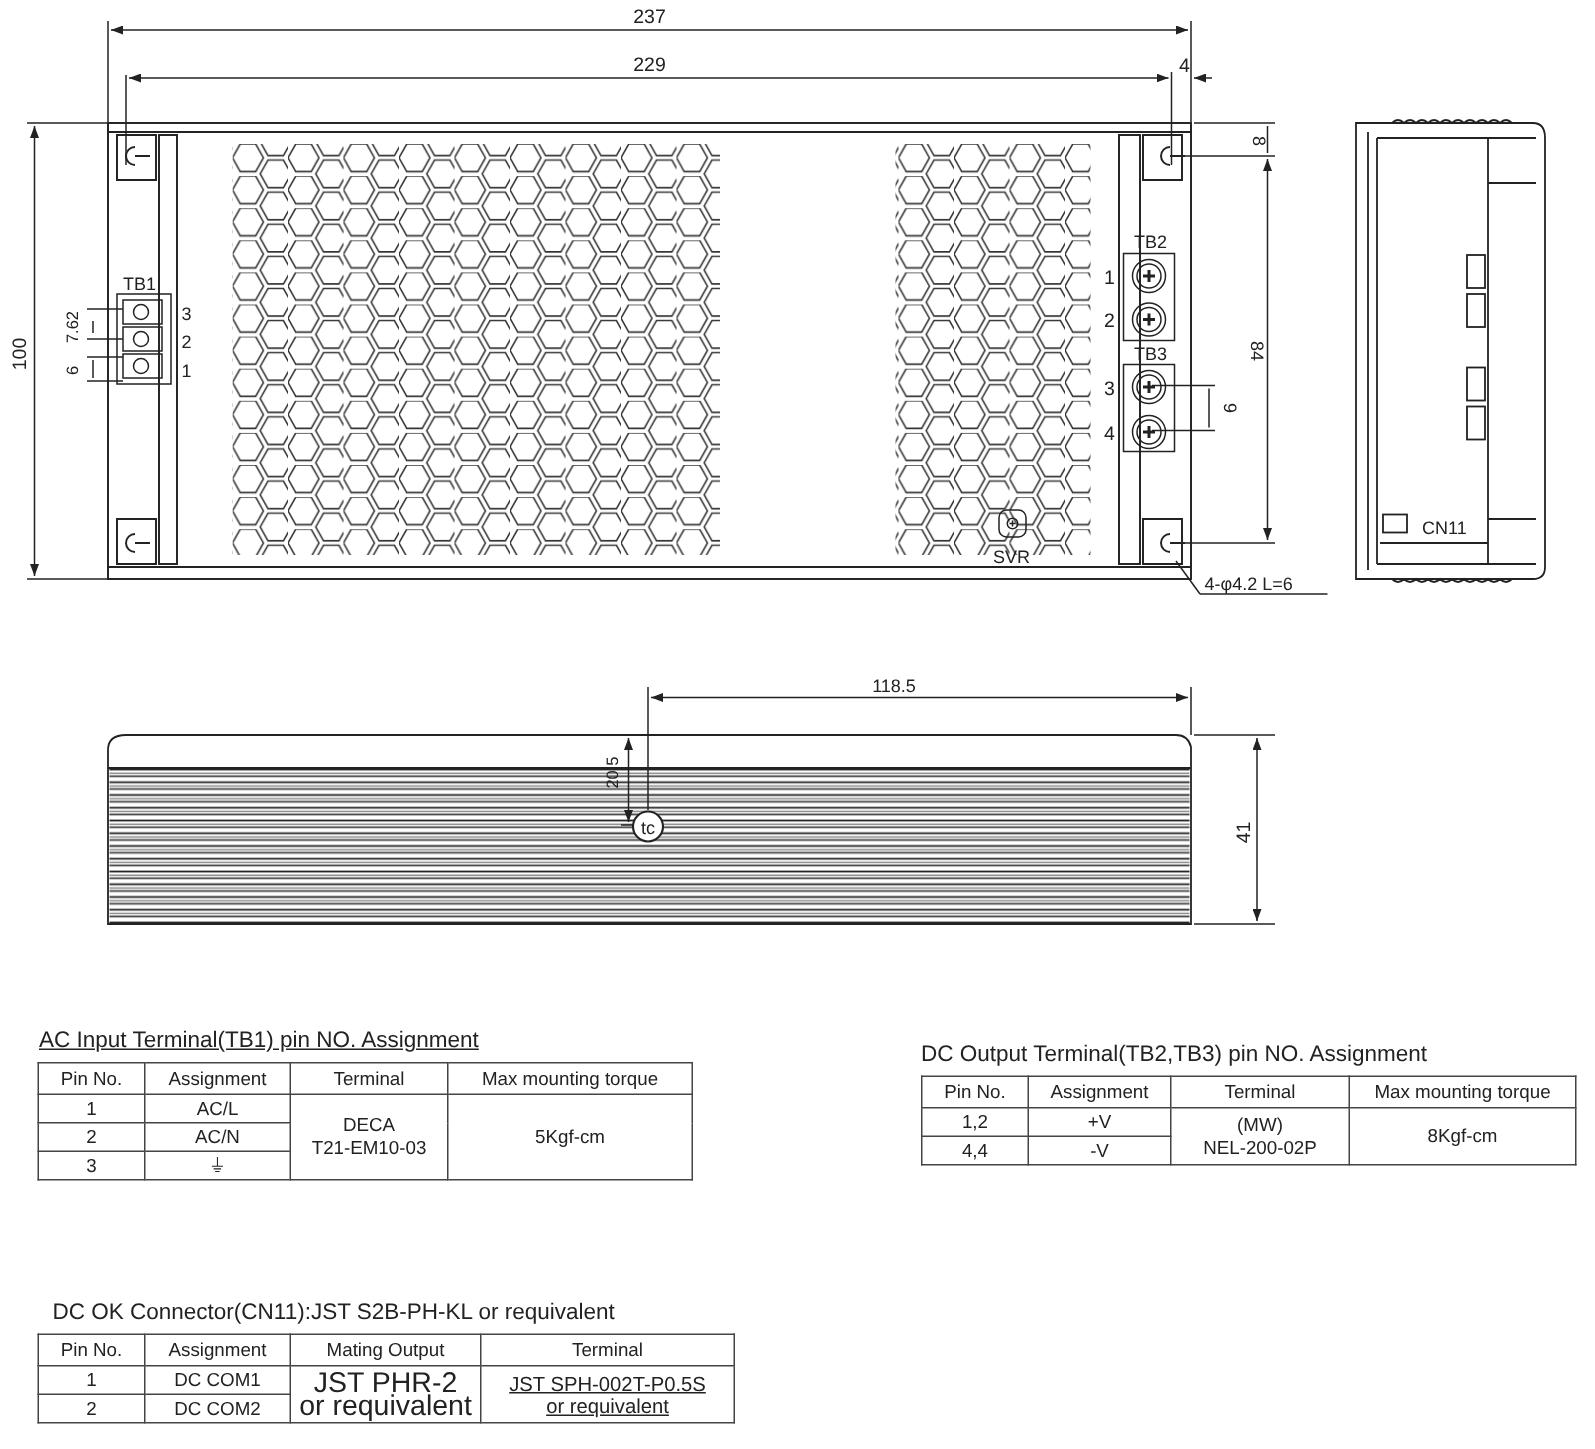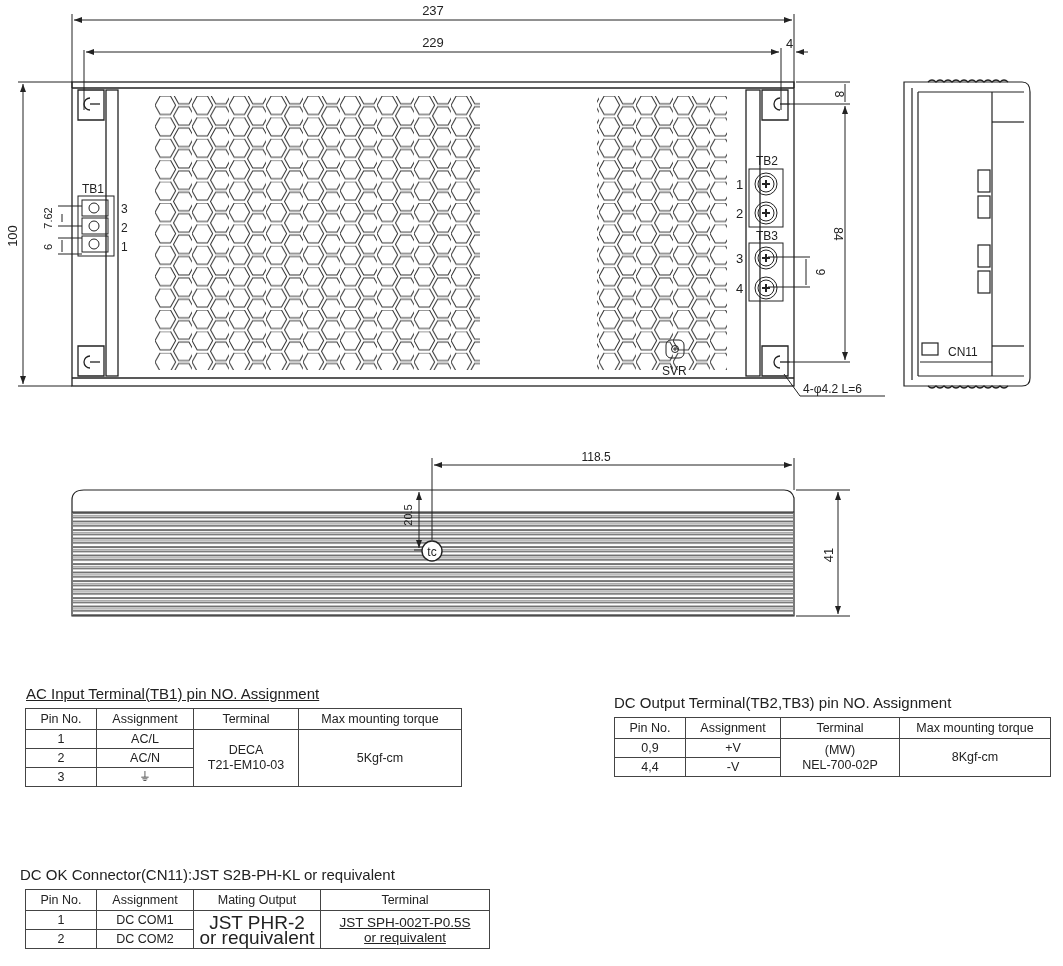--- a/index.html
+++ b/index.html
@@ -236,33 +236,33 @@
 <div class="tbl-title" style="left:614px;top:694px;text-align:center;">DC Output Terminal(TB2,TB3) pin NO. Assignment</div>
 <table class="spec" style="left:614px;top:717px;width:437px;">
   <tbody>
       <tr>
     <th style="width:62px">Pin No.</th>
     <th style="width:86px">Assignment</th>
     <th style="width:110px">Terminal</th>
     <th>Max mounting torque</th>
   </tr>
   <tr>
-    <td>0,9</td>
+    <td>1,2</td>
     <td>+V</td>
-    <td rowspan="2"><span>(MW)</span><br><span>NEL-700-02P</span></td>
+    <td rowspan="2"><span>(MW)</span><br><span>NEL-200-02P</span></td>
     <td rowspan="2">8Kgf-cm</td>
   </tr>
   <tr>
     <td>4,4</td>
     <td>-V</td>
   </tr>
 </tbody>
   </table>
 
-<div class="tbl-title" style="left:20px;top:866px;">DC OK Connector(CN11):JST S2B-PH-KL or requivalent</div>
+<div class="tbl-title" style="left:35px;top:866px;">DC OK Connector(CN11):JST S2B-PH-KL or requivalent</div>
 <table class="spec" style="left:25px;top:889px;width:465px;">
   <tbody>
       <tr>
     <th style="width:62px">Pin No.</th>
     <th style="width:88px">Assignment</th>
     <th style="width:118px">Mating Output</th>
     <th>Terminal</th>
   </tr>
   <tr>
     <td>1</td>

